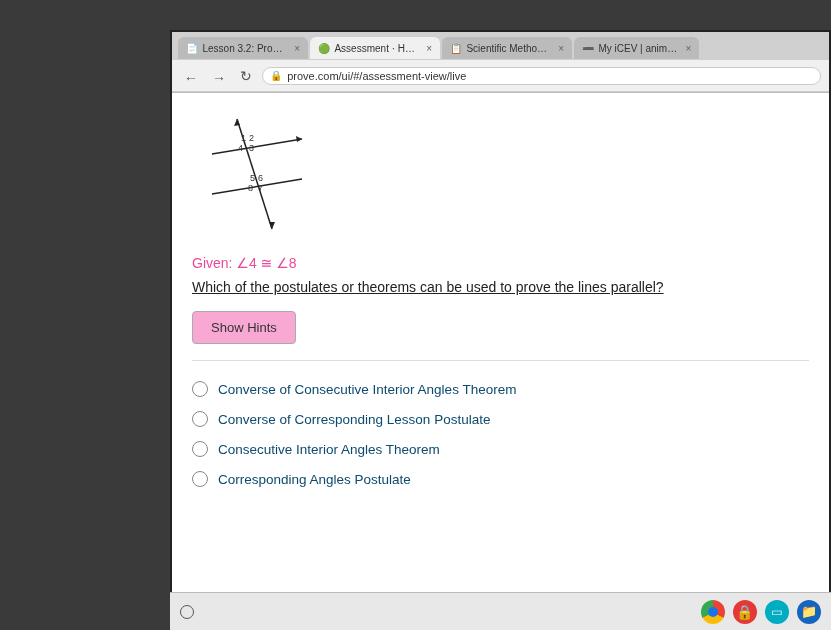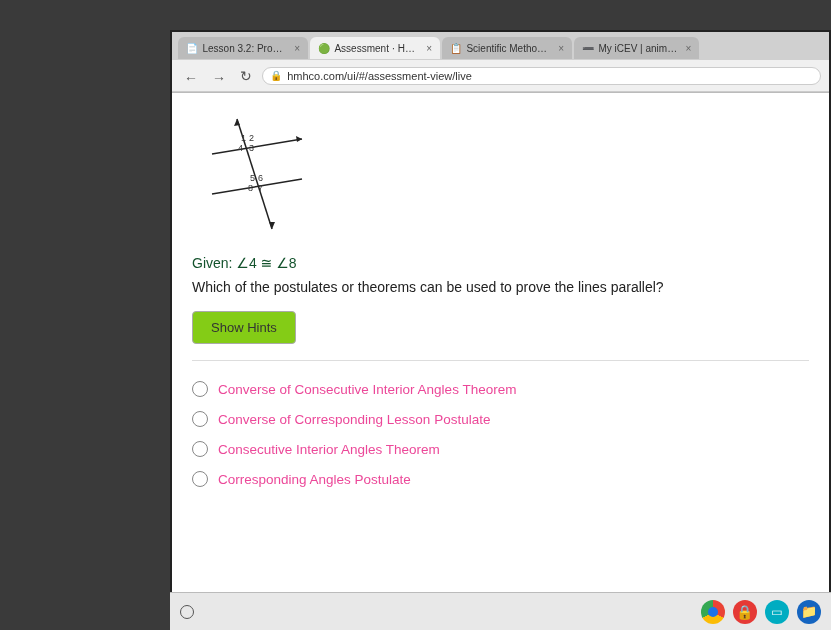--- a/index.html
+++ b/index.html
@@ -106,60 +106,61 @@
     }
 
     
     .diagram-container {
       margin-bottom: 12px;
     }
 
     
     .given-text {
       font-size: 14px;
-      color: #14532d;
+      color: #ec4899;
       margin-bottom: 8px;
     }
 
     .question-text {
       font-size: 14px;
       color: #222;
       margin-bottom: 16px;
+      text-decoration: underline;
     }
 
     
     .hints-section {
       margin-bottom: 20px;
       padding-bottom: 16px;
       border-bottom: 1px solid #ddd;
     }
 
     .show-hints-btn {
-      background: #84cc16;
+      background: #f9a8d4;
       border: 1px solid #aaa;
       border-radius: 4px;
       padding: 8px 18px;
       font-size: 13px;
       color: #333;
       cursor: pointer;
     }
 
     
     .answer-choices {
       display: flex;
       flex-direction: column;
       gap: 14px;
     }
 
     .answer-choice {
       display: flex;
       align-items: center;
       gap: 10px;
       font-size: 13.5px;
-      color: #ec4899;
+      color: #0c4a6e;
       cursor: pointer;
     }
 
     .radio-circle {
       width: 16px;
       height: 16px;
       border-radius: 50%;
       border: 1.5px solid #888;
       flex-shrink: 0;
       background: white;
@@ -236,21 +237,21 @@
         <span class="tab-close">×</span>
       </div>
     </div>
 
     <div class="nav-bar">
       <button class="nav-btn">←</button>
       <button class="nav-btn">→</button>
       <button class="nav-btn">↻</button>
       <div class="address-bar">
         <span style="font-size:10px;">🔒</span>
-        <span>hmhco.com/ui/#/assessment-view/live</span>
+        <span>prove.com/ui/#/assessment-view/live</span>
       </div>
     </div>
   </div>
 
   <div class="page-content">
 
     <div class="diagram-container">
       <svg width="130" height="130" viewBox="0 0 130 130">
 
         <line x1="20" y1="45" x2="110" y2="30" stroke="#222" stroke-width="1.5"></line>

